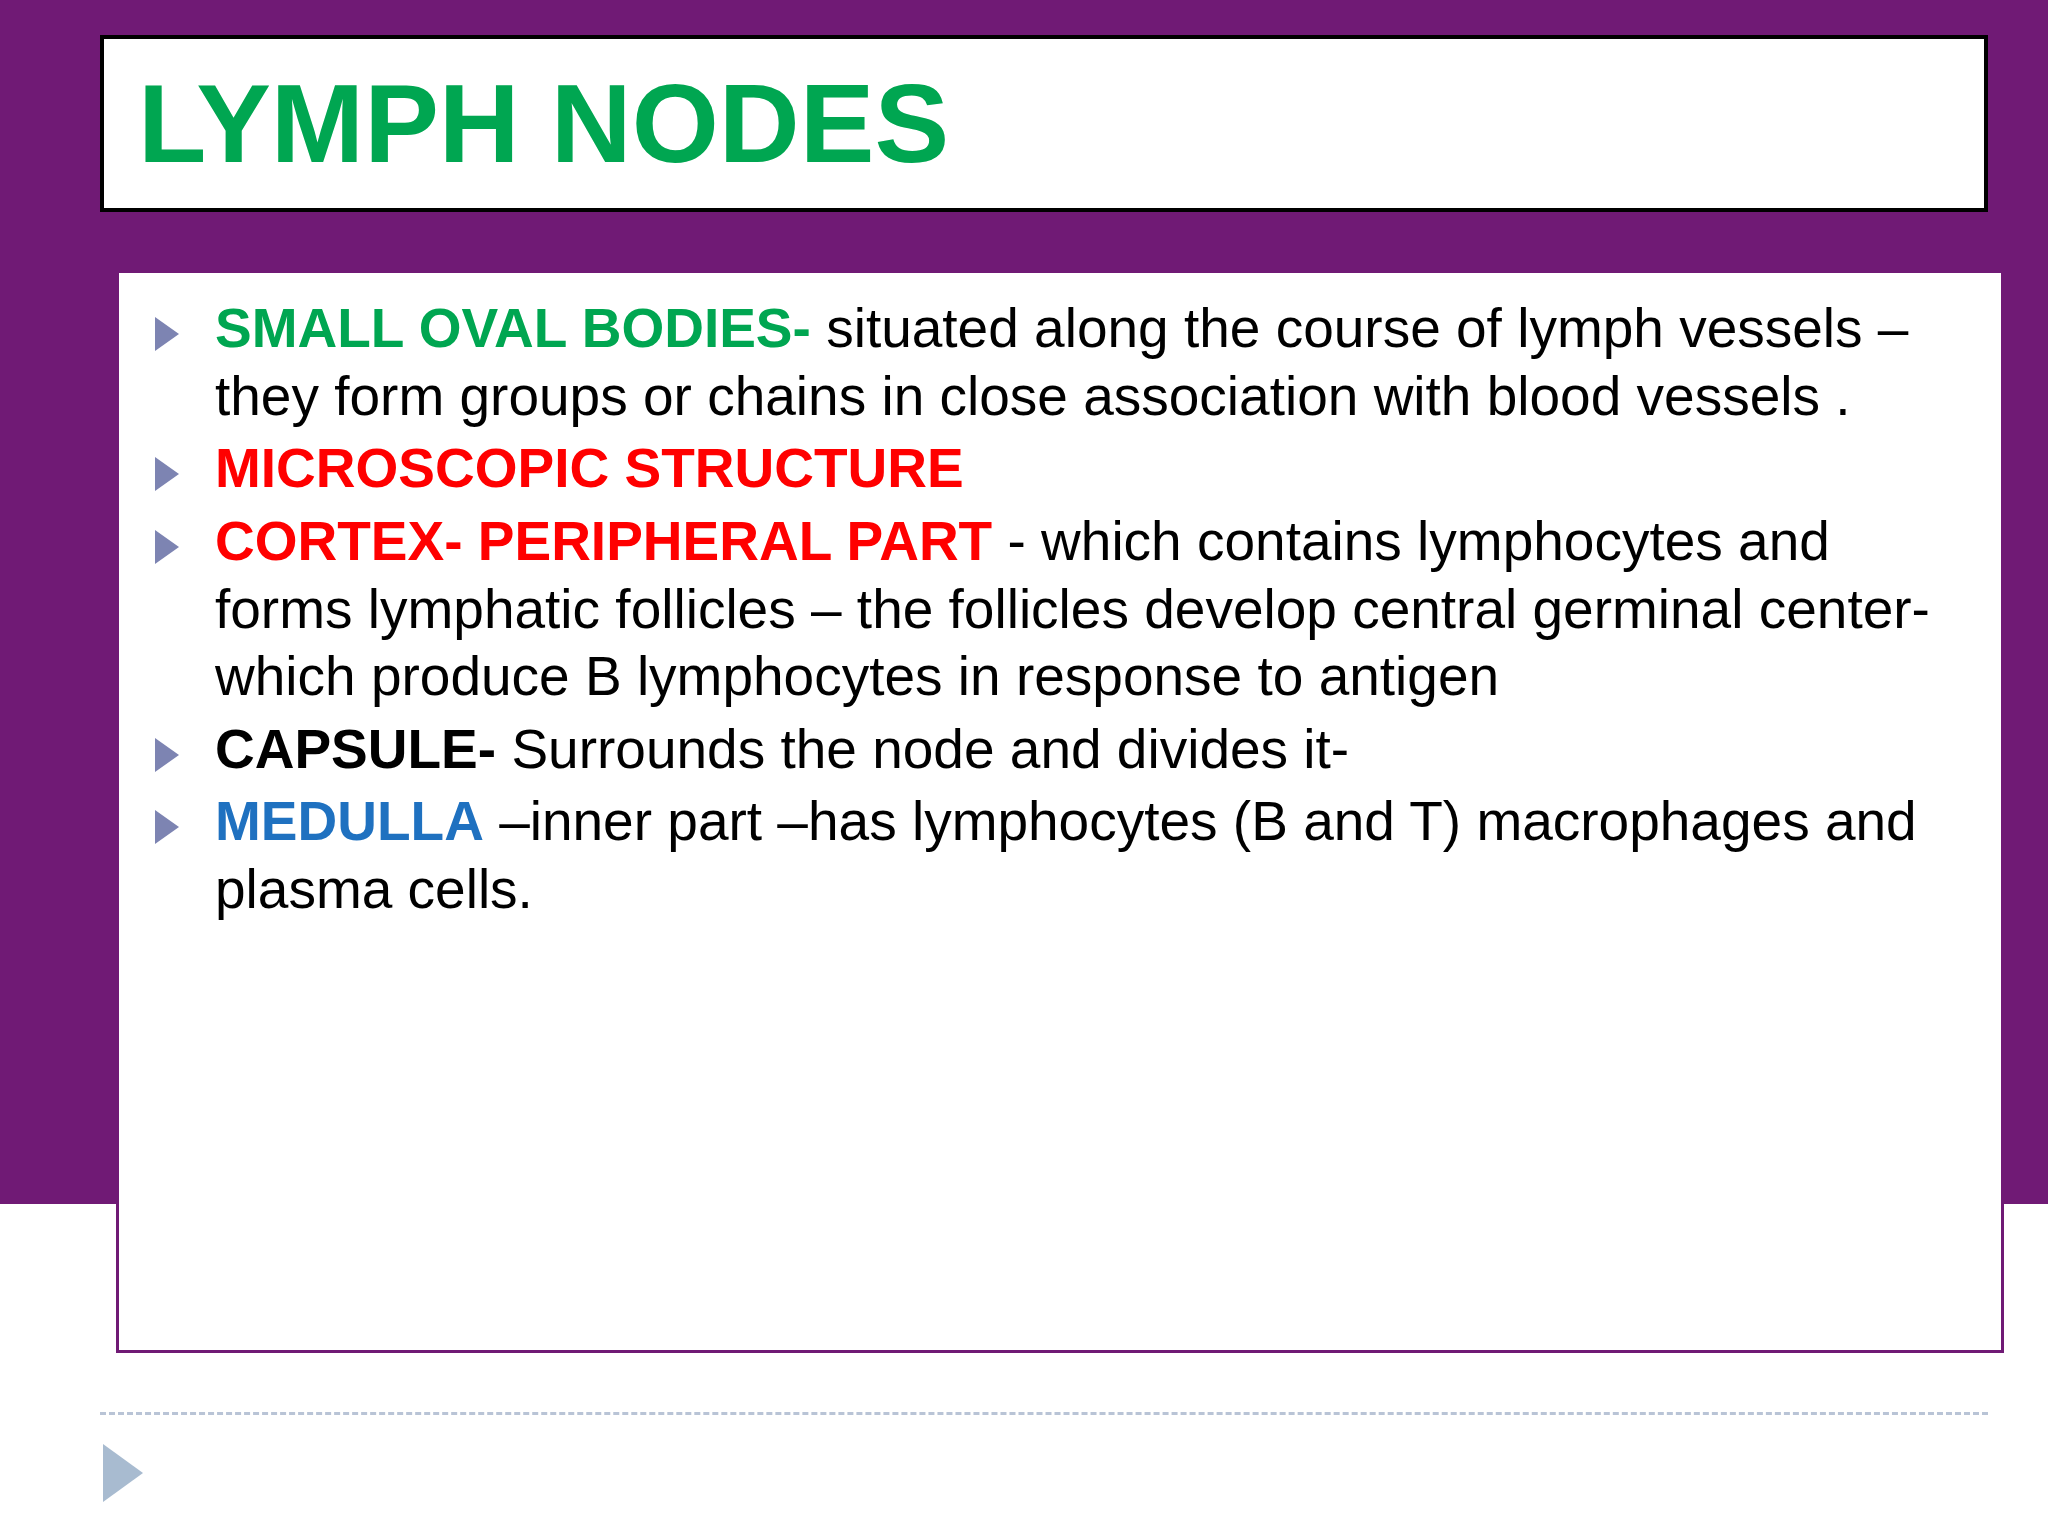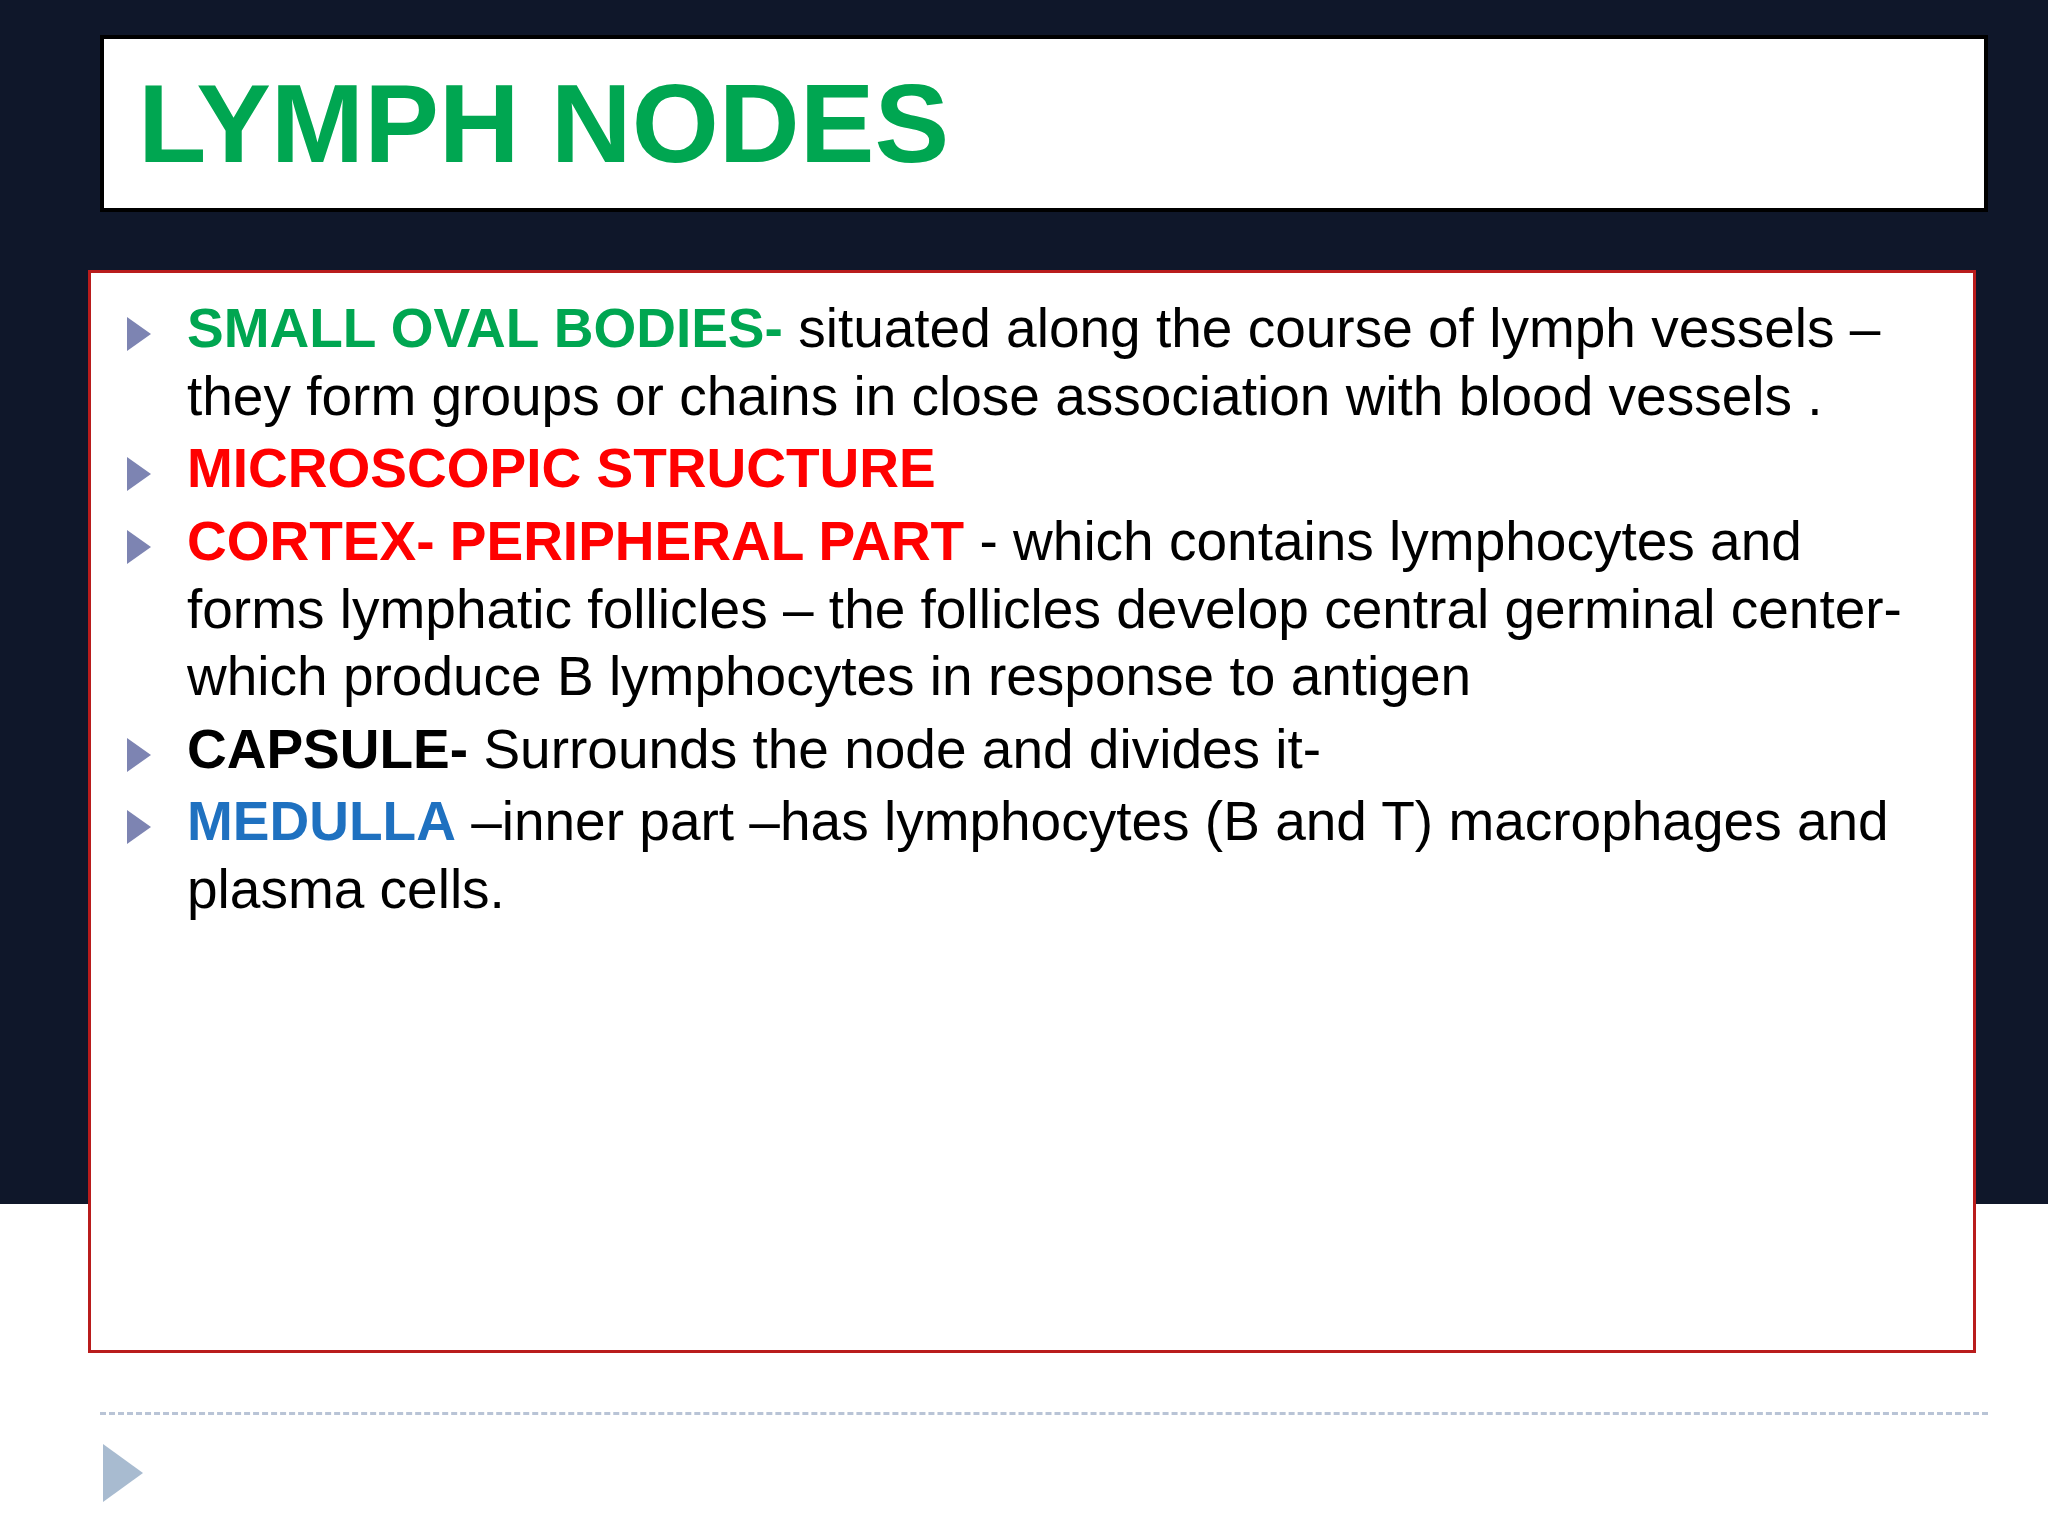--- a/index.html
+++ b/index.html
@@ -11,21 +11,21 @@
     width: 2048px;
     height: 1536px;
     font-family: "Liberation Sans", sans-serif;
     overflow: hidden;
   }
 
   #slide {
     position: relative;
     width: 2048px;
     height: 1204px;
-    background: #0f172a;
+    background: #701a75;
     box-sizing: border-box;
   }
 
   
   #title-box {
     position: absolute;
     left: 100px;
     top: 35px;
     width: 1888px;
     height: 177px;
@@ -43,25 +43,25 @@
     line-height: 1.0;
     padding-left: 34px;
     transform: scaleX(1.0);
     white-space: nowrap;
     font-family: "Liberation Sans", sans-serif;
   }
 
   
   #content-box {
     position: absolute;
-    left: 88px;
+    left: 116px;
     top: 270px;
     width: 1888px;
     height: 1083px;
-    border: 3px solid #b91c1c;
+    border: 3px solid #701a75;
     background: #ffffff;
     box-sizing: border-box;
     padding: 22px 24px 10px 8px;
   }
 
   ul.bullets {
     list-style: none;
     margin: 0;
     padding: 0;
   }

